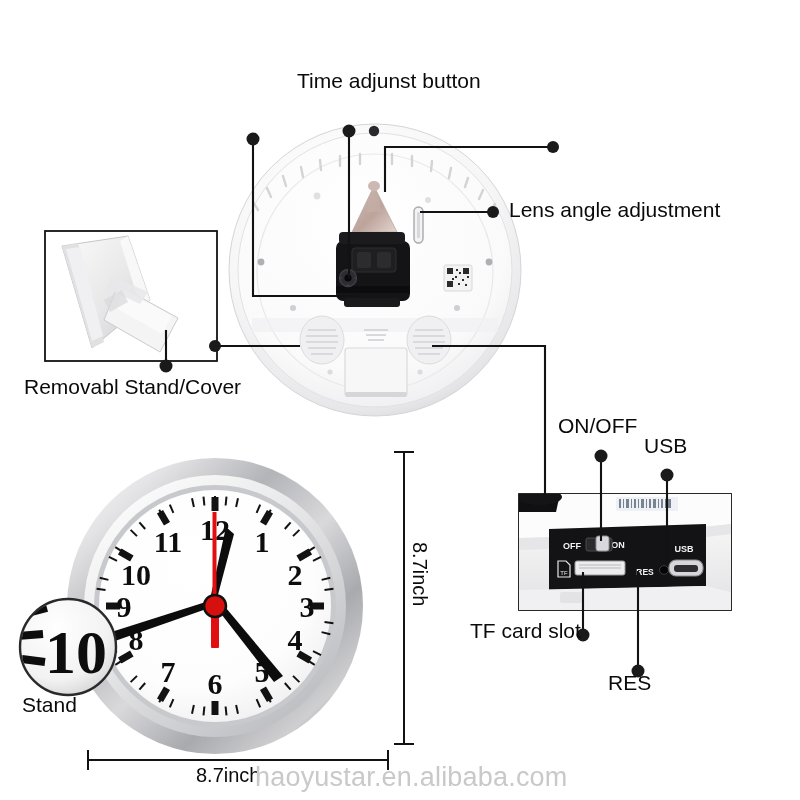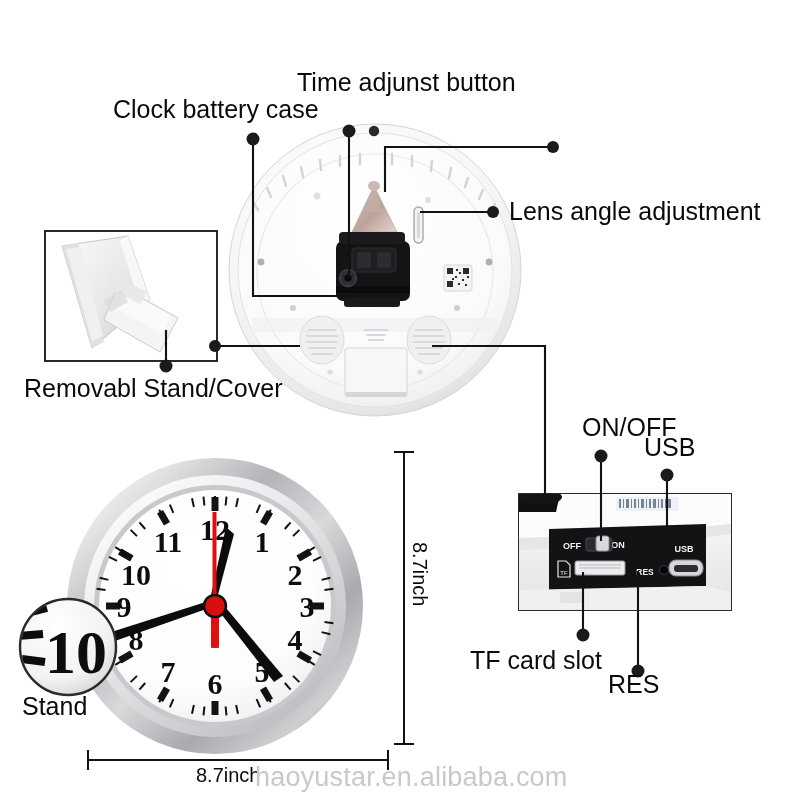--- a/index.html
+++ b/index.html
@@ -2,21 +2,21 @@
 <html><head>
 <meta charset="utf-8">
 <style>
   html,body{margin:0;padding:0;background:#ffffff;}
   body{width:800px;height:800px;overflow:hidden;
        font-family:"Liberation Sans", sans-serif;color:#111;}
   #stage{position:relative;width:800px;height:800px;background:#fff;}
   svg#art{position:absolute;left:0;top:0;width:800px;height:800px;}
   .lbl{position:absolute;font-family:"Liberation Sans", sans-serif;
        color:#0a0a0a;white-space:nowrap;line-height:1;}
-  .lbl-lg{font-size:25px;}
+  .lbl-lg{font-size:21px;}
   .lbl-md{font-size:20px;}
   .vert{transform:rotate(90deg);transform-origin:left top;}
   .wm{position:absolute;font-size:27px;color:#c9c9c9;white-space:nowrap;
       font-family:"Liberation Sans", sans-serif;letter-spacing:.2px;}
   .numface{font-family:"Liberation Serif", serif;font-weight:700;}
 </style>
 </head>
 <body>
 
 <div id="stage">
@@ -422,34 +422,33 @@
       <line x1="404" y1="452" x2="404" y2="744"></line>
       <line x1="394" y1="452" x2="414" y2="452"></line>
       <line x1="394" y1="744" x2="414" y2="744"></line>
 
       <line x1="88" y1="760" x2="388" y2="760"></line>
       <line x1="88" y1="750" x2="88" y2="770"></line>
       <line x1="388" y1="750" x2="388" y2="770"></line>
     </g>
   </svg>
 
-  <div class="lbl lbl-lg" style="left:113px;top:97px;">Clock battery case</div>
 
   <div class="lbl lbl-lg" style="left:297px;top:70px;">Time adjunst button</div>
 
 
   <div class="lbl lbl-lg" style="left:509px;top:199px;">Lens angle adjustment</div>
 
   <div class="lbl lbl-lg" style="left:24px;top:376px;">Removabl Stand/Cover</div>
 
-  <div class="lbl lbl-lg" style="left:558px;top:415px;margin-left:24px;">ON/OFF</div>
+  <div class="lbl lbl-lg" style="left:558px;top:415px;">ON/OFF</div>
 
   <div class="lbl lbl-lg" style="left:644px;top:435px;">USB</div>
 
-  <div class="lbl lbl-lg" style="left:470px;top:648px;">TF card slot</div>
+  <div class="lbl lbl-lg" style="left:470px;top:620px;">TF card slot</div>
 
   <div class="lbl lbl-lg" style="left:608px;top:672px;">RES</div>
 
   <div class="lbl lbl-lg" style="left:22px;top:694px;">Stand</div>
 
   <div class="lbl lbl-md vert" style="left:430px;top:542px;">8.7inch</div>
 
   <div class="lbl lbl-md" style="left:196px;top:765px;">8.7inch</div>
 
   <div class="wm" style="left:255px;top:762px;">haoyustar.en.alibaba.com</div>

